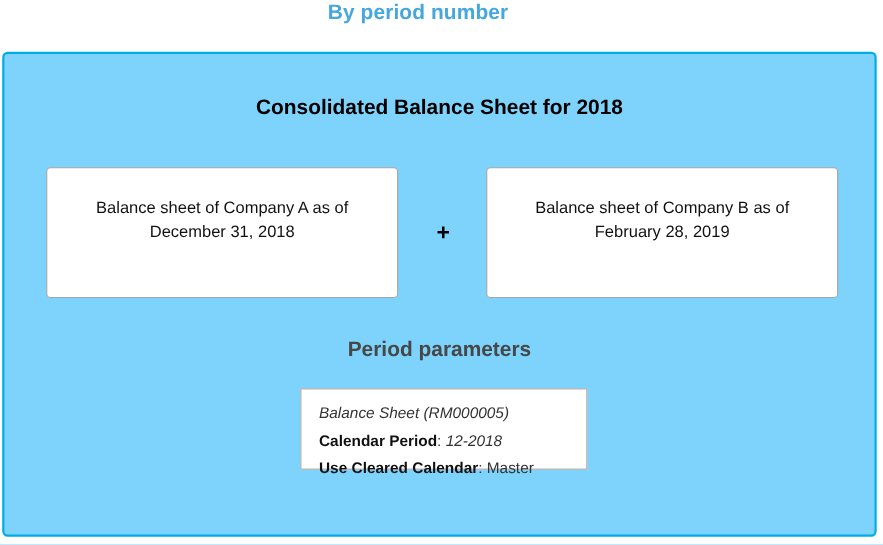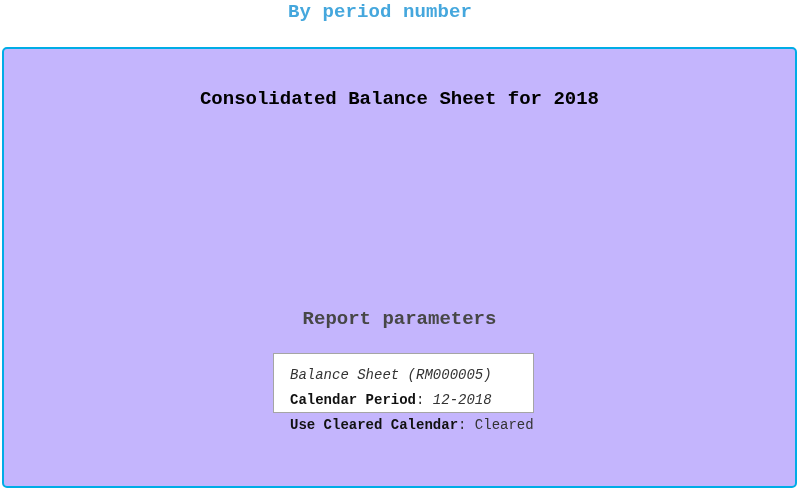--- a/index.html
+++ b/index.html
@@ -11,21 +11,20 @@
     height: 495px;
     background: #ffffff;
     font-family: "Liberation Sans", sans-serif;
     overflow: hidden;
   }
 
   #page-root {
     position: relative;
     width: 803px;
     height: 495px;
-    font-family: Liberation Mono, monospace;
   }
 
   
   .caption {
     position: absolute;
     left: 0;
     top: 0;
     width: 760px;
     text-align: center;
     font-size: 19px;
@@ -37,21 +36,21 @@
   }
 
   
   .panel {
     position: absolute;
     left: 2px;
     top: 47px;
     width: 795px;
     height: 441px;
     box-sizing: border-box;
-    background: #c4b5fd;
+    background: #7dd3fc;
     border: 2px solid #00ace6;
     border-radius: 5px;
   }
 
   .panel-title {
     position: absolute;
     left: 0;
     right: 0;
     top: 38px;
     text-align: center;
@@ -118,21 +117,21 @@
     font-weight: bold;
     color: #474747;
     line-height: 24px;
   }
 
   .params-box {
     position: absolute;
     left: 269px;
     top: 304px;
     width: 261px;
-    height: 60px;
+    height: 74px;
     box-sizing: border-box;
     background: #ffffff;
     border: 1px solid #a5a5a5;
     padding: 9px 0 0 16px;
   }
 
   .param-line {
     font-size: 14px;
     line-height: 25px;
     color: #222222;
@@ -159,28 +158,41 @@
 <body>
 
 <div id="page-root">
 
   <div class="caption">By period number</div>
 
   <div class="panel">
 
     <div class="panel-title">Consolidated Balance Sheet for 2018</div>
 
+    <div class="cards-row">
 
-    <div class="params-heading">Report parameters</div>
+      <div class="card left">
+        <p class="card-text">Balance sheet of Company A as of December 31, 2018</p>
+      </div>
+
+      <div class="plus-sign">+</div>
+
+      <div class="card right">
+        <p class="card-text">Balance sheet of Company B as of February 28, 2019</p>
+      </div>
+
+    </div>
+
+    <div class="params-heading">Period parameters</div>
 
     <div class="params-box">
 
       <div class="param-line title-line">Balance Sheet (RM000005)</div>
 
       <div class="param-line"><span class="param-key">Calendar Period</span><span class="param-val">: </span><span class="param-val-italic">12-2018</span></div>
 
-      <div class="param-line"><span class="param-key">Use Cleared Calendar</span><span class="param-val">: </span><span class="param-val">Cleared</span></div>
+      <div class="param-line"><span class="param-key">Use Cleared Calendar</span><span class="param-val">: </span><span class="param-val">Master</span></div>
 
     </div>
 
   </div>
 
 </div>
 
 </body></html>

